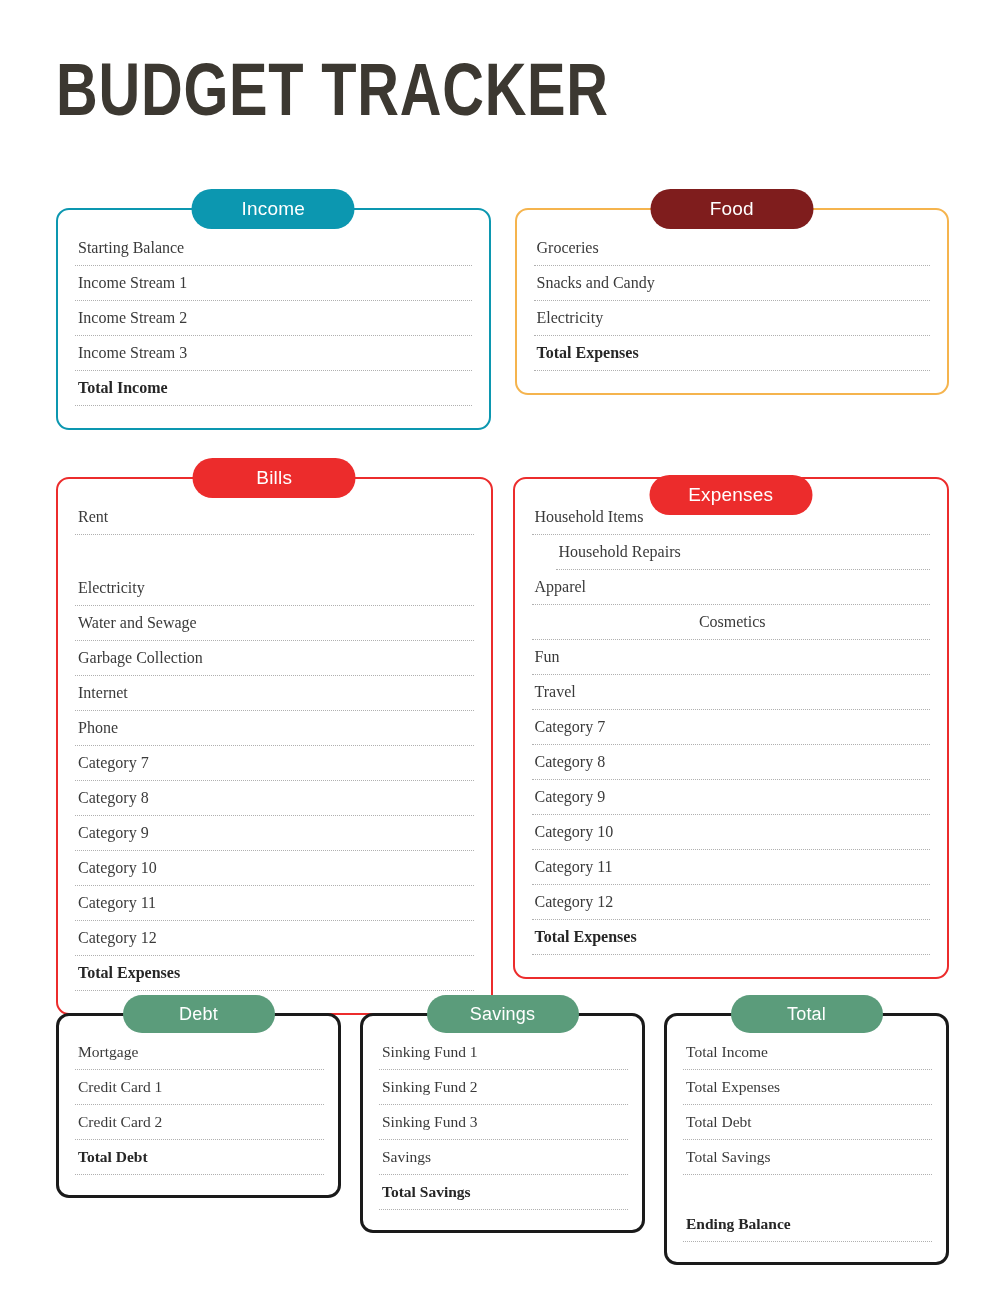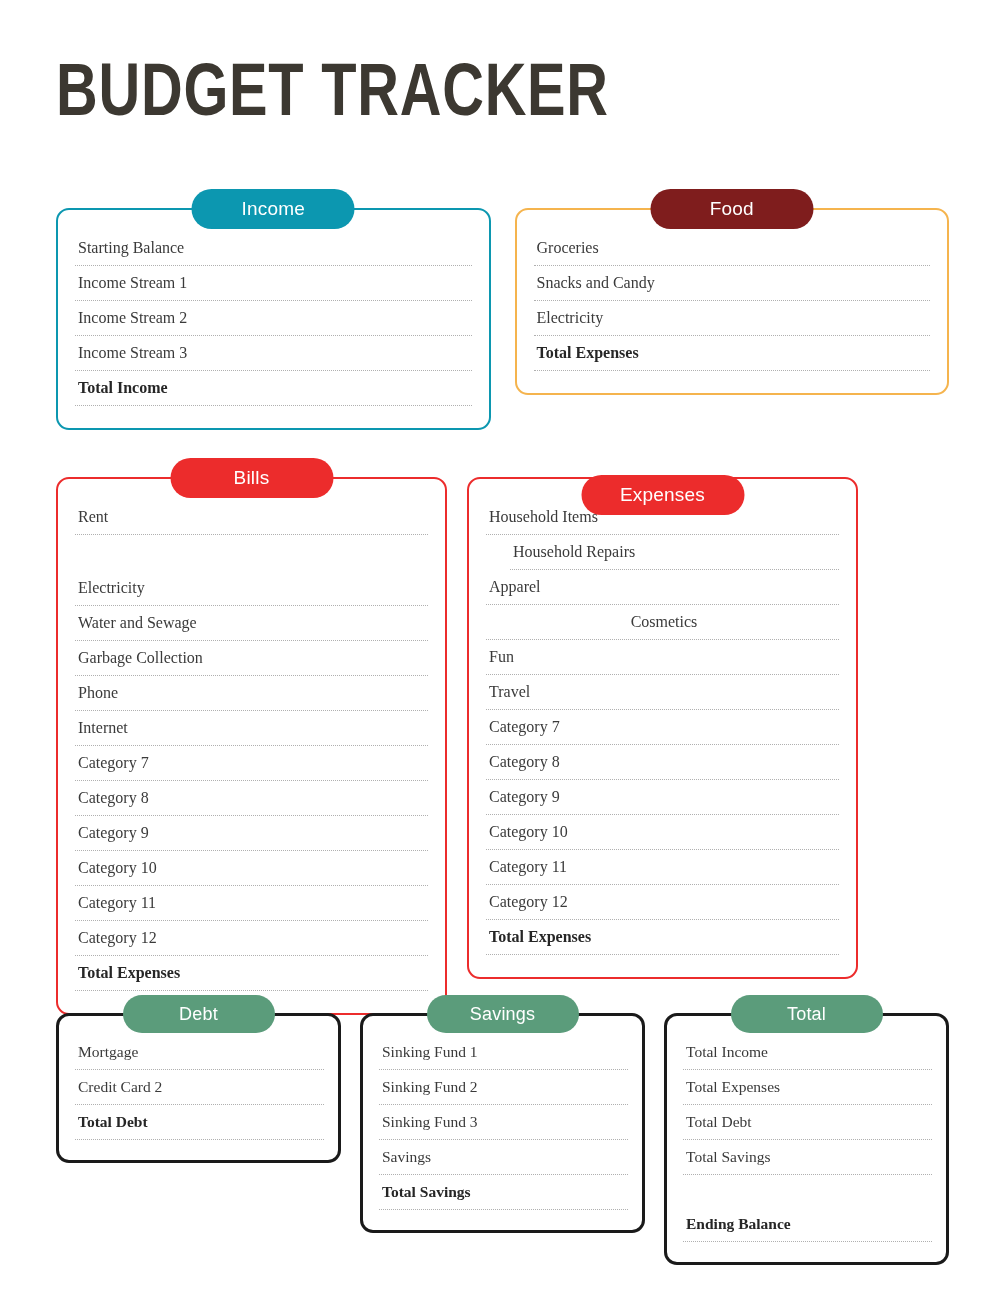--- a/index.html
+++ b/index.html
@@ -37,21 +37,21 @@
     white-space: nowrap;
   }
 
   
   .row {
     position: absolute;
     display: flex;
   }
 
   #row-top    { left: 56px; top: 208px;  width: 893px; gap: 24px; }
-  #row-mid    { left: 56px; top: 477px;  width: 802px; gap: 20px; }
+  #row-mid    { left: 56px; top: 477px;  width: 893px; gap: 20px; }
   #row-bottom { left: 56px; top: 1013px; width: 893px; gap: 19px; }
 
   
   .card {
     position: relative;
     background: #ffffff;
     border-radius: 13px;
     flex: 1 1 0;
   }
 
@@ -145,22 +145,22 @@
 
   <div class="row" id="row-mid">
 
     <div class="card">
       <div class="card-pill" style="background: rgb(236, 44, 44);">Bills</div>
       <div class="card-body" style="border-color: rgb(236, 44, 44);">
           <div class="line-item" style="border-bottom-color: rgb(176, 176, 176);"><span>Rent</span></div>
           <div class="line-item" style="border-bottom-color: rgb(176, 176, 176); margin-top: 36px;"><span>Electricity</span></div>
           <div class="line-item" style="border-bottom-color: rgb(176, 176, 176);"><span>Water and Sewage</span></div>
           <div class="line-item" style="border-bottom-color: rgb(176, 176, 176);"><span>Garbage Collection</span></div>
+          <div class="line-item" style="border-bottom-color: rgb(176, 176, 176);"><span>Internet</span></div>
           <div class="line-item" style="border-bottom-color: rgb(176, 176, 176);"><span>Phone</span></div>
-          <div class="line-item" style="border-bottom-color: rgb(176, 176, 176);"><span>Internet</span></div>
           <div class="line-item" style="border-bottom-color: rgb(176, 176, 176);"><span>Category 7</span></div>
           <div class="line-item" style="border-bottom-color: rgb(176, 176, 176);"><span>Category 8</span></div>
           <div class="line-item" style="border-bottom-color: rgb(176, 176, 176);"><span>Category 9</span></div>
           <div class="line-item" style="border-bottom-color: rgb(176, 176, 176);"><span>Category 10</span></div>
           <div class="line-item" style="border-bottom-color: rgb(176, 176, 176);"><span>Category 11</span></div>
           <div class="line-item" style="border-bottom-color: rgb(176, 176, 176);"><span>Category 12</span></div>
           <div class="line-item total" style="border-bottom-color: rgb(176, 176, 176);"><span>Total Expenses</span></div>
         </div>
     </div>
 
@@ -184,20 +184,21 @@
     </div>
 
   </div>
 
   <div class="row" id="row-bottom">
 
     <div class="card">
       <div class="card-pill small" style="background: rgb(91, 156, 123);">Debt</div>
       <div class="card-body thick" style="border-color: rgb(26, 26, 26);">
           <div class="line-item" style="border-bottom-color: rgb(176, 176, 176);"><span>Mortgage</span></div>
+          <div class="line-item" style="border-bottom-color: rgb(176, 176, 176);"><span>Credit Card 1</span></div>
           <div class="line-item" style="border-bottom-color: rgb(176, 176, 176);"><span>Credit Card 2</span></div>
           <div class="line-item total" style="border-bottom-color: rgb(176, 176, 176);"><span>Total Debt</span></div>
         </div>
     </div>
 
     <div class="card">
       <div class="card-pill small" style="background: rgb(91, 156, 123);">Savings</div>
       <div class="card-body thick" style="border-color: rgb(26, 26, 26);">
           <div class="line-item" style="border-bottom-color: rgb(176, 176, 176);"><span>Sinking Fund 1</span></div>
           <div class="line-item" style="border-bottom-color: rgb(176, 176, 176);"><span>Sinking Fund 2</span></div>

